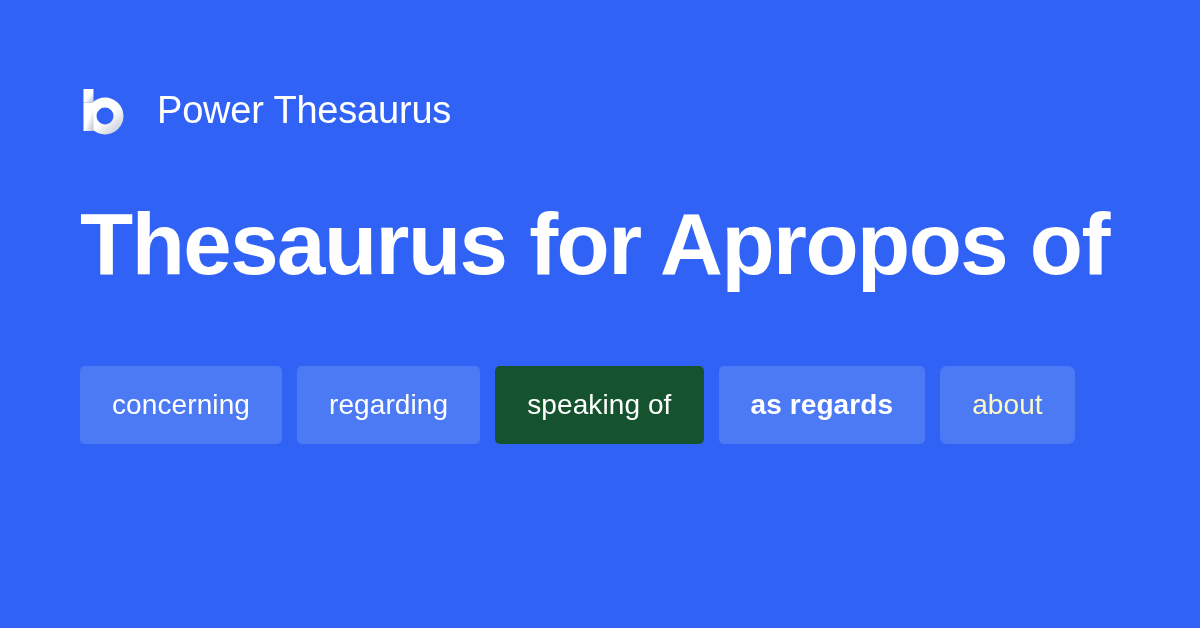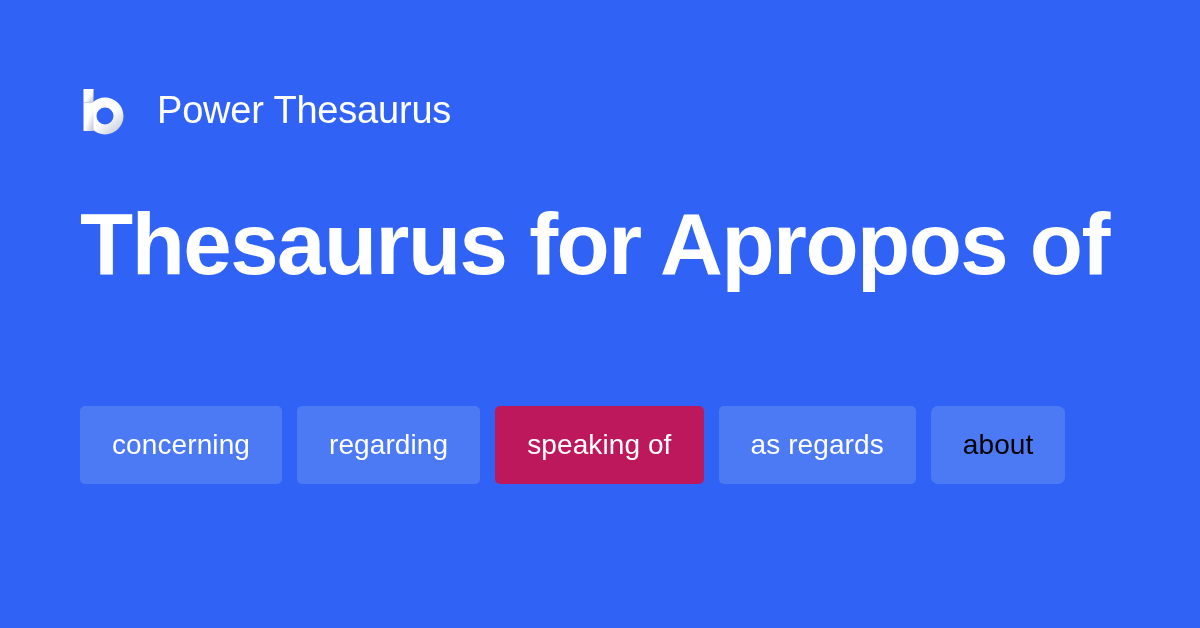--- a/index.html
+++ b/index.html
@@ -86,21 +86,20 @@
     align-items: center;
     justify-content: center;
     background: #4C7AF5;
     border-radius: 5px;
     color: #FFFFFF;
     font-size: 28px;
     font-weight: 400;
     letter-spacing: 0.1px;
     line-height: 1;
     white-space: nowrap;
-    margin-top: 40px;
   }
 </style>
 </head>
 <body style="background: rgb(48, 99, 245);">
 
 <div class="og-card" style="background: rgb(48, 99, 245);">
 
   <div class="brand">
     <svg class="brand-logo" viewBox="0 0 50 50" aria-hidden="true">
       <defs>
@@ -117,18 +116,18 @@
       <path d="M3.5 17.5 H13.5 V46 H3.5 Z" fill="url(#bshade)"></path>
     </svg>
     <div class="brand-name" style="color: rgb(255, 255, 255);">Power Thesaurus</div>
   </div>
 
   <h1 class="headline" style="color: rgb(255, 255, 255);">Thesaurus for Apropos of</h1>
 
   <div class="chips">
     <div class="chip" style="background: rgb(76, 122, 245); color: rgb(255, 255, 255);">concerning</div>
     <div class="chip" style="background: rgb(76, 122, 245); color: rgb(255, 255, 255); text-align: right;">regarding</div>
-    <div class="chip" style="background: #be185d; color: rgb(255, 255, 255);">speaking of</div>
-    <div class="chip" style="background: rgb(76, 122, 245); color: rgb(255, 255, 255);">as regards</div>
-    <div class="chip" style="background: rgb(76, 122, 245); color: #000000; border-radius: 7px;">about</div>
+    <div class="chip" style="background: #14532d; color: rgb(255, 255, 255);">speaking of</div>
+    <div class="chip" style="background: rgb(76, 122, 245); color: rgb(255, 255, 255); font-weight: bold;">as regards</div>
+    <div class="chip" style="background: rgb(76, 122, 245); color: #fef9c3; border-radius: 7px;">about</div>
   </div>
 
 </div>
 
 </body></html>

